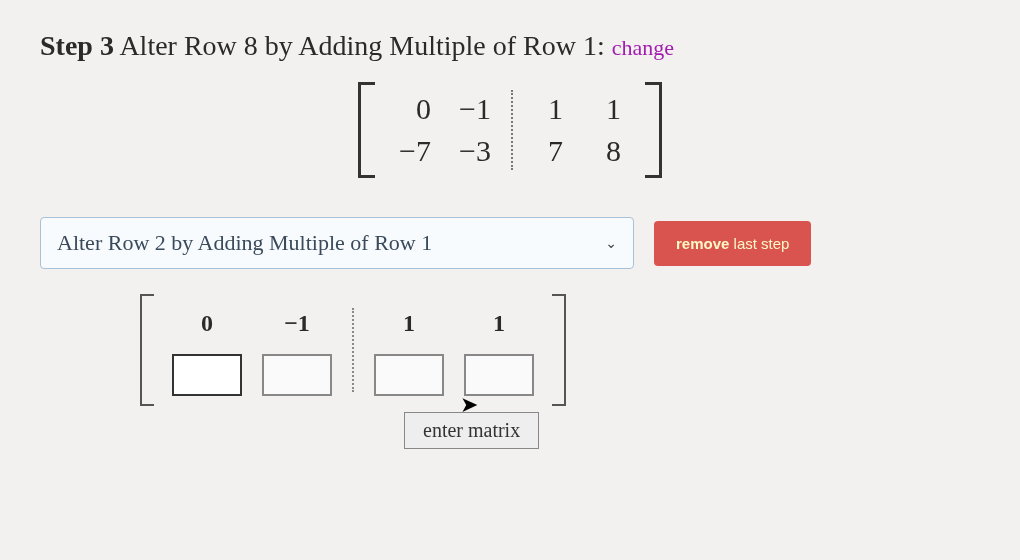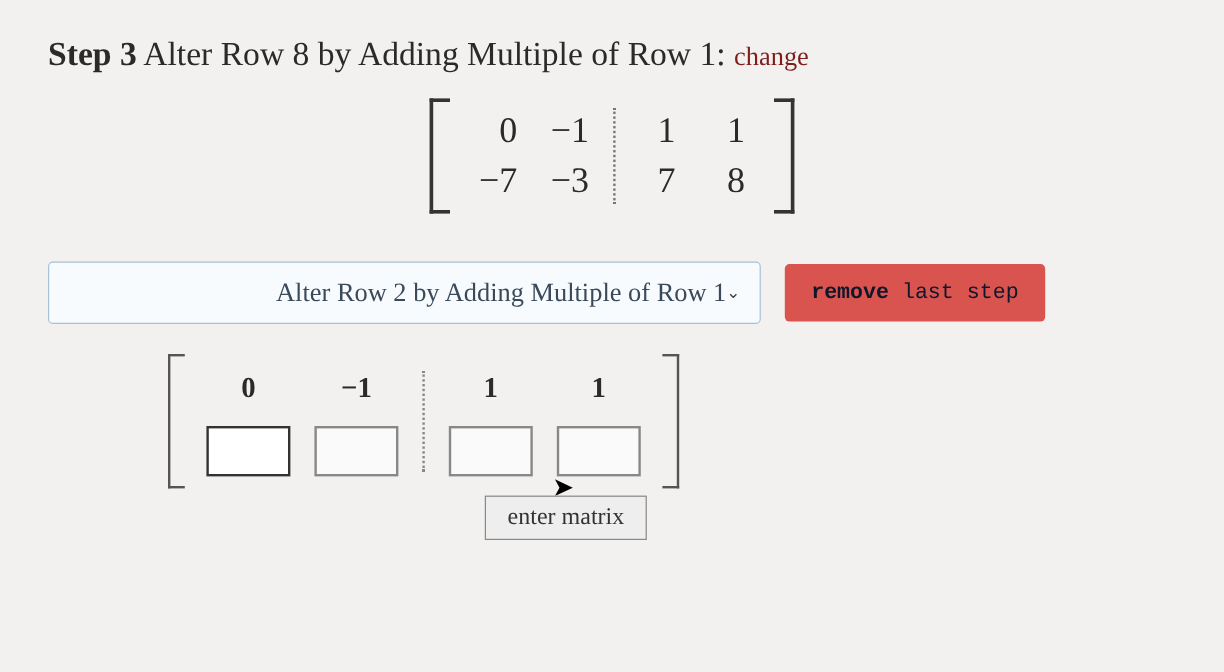--- a/index.html
+++ b/index.html
@@ -14,21 +14,21 @@
   }
   .step-header {
     font-size: 28px;
     margin-bottom: 20px;
   }
   .step-label {
     font-weight: bold;
     margin-top: 28px;
   }
   .change-link {
-    color: #7f1d1d;
+    color: #a21caf;
     font-size: 22px;
     cursor: pointer;
   }
   .matrix-display {
     text-align: center;
     margin: 15px auto 35px auto;
   }
   .matrix {
     display: inline-flex;
     align-items: stretch;
@@ -76,37 +76,37 @@
   .op-select {
     flex: 0 0 auto;
     width: 560px;
     border: 1px solid #a8c0d8;
     background: #f7fbfe;
     border-radius: 4px;
     padding: 12px 16px;
     font-size: 22px;
     color: #3a4a5a;
     display: flex;
-    justify-content: flex-end;
+    justify-content: space-between;
     align-items: center;
     cursor: pointer;
     font-family: Georgia, serif;
   }
   .chev {
     font-size: 14px;
     color: #444;
   }
   .remove-btn {
     background: #d9534f;
-    color: #0f172a;
+    color: #fef9c3;
     border: none;
     border-radius: 4px;
     padding: 14px 22px;
-    font-size: 18px;
-    font-family: Liberation Mono, monospace;
+    font-size: 15px;
+    font-family: Liberation Sans, sans-serif;
     cursor: pointer;
   }
   .remove-btn .hl {
     font-weight: bold;
   }
   .input-matrix-wrap {
     margin-left: 100px;
     position: relative;
   }
   .input-matrix {

